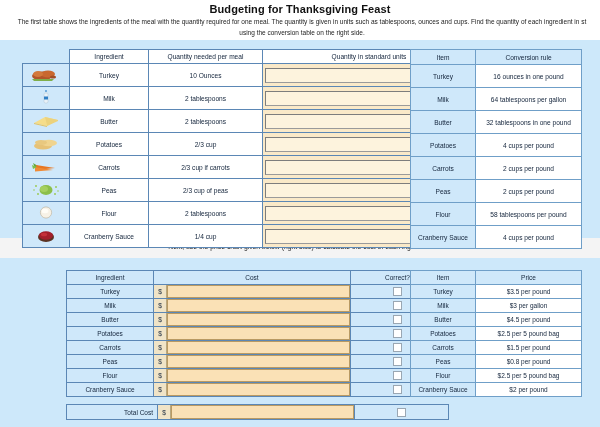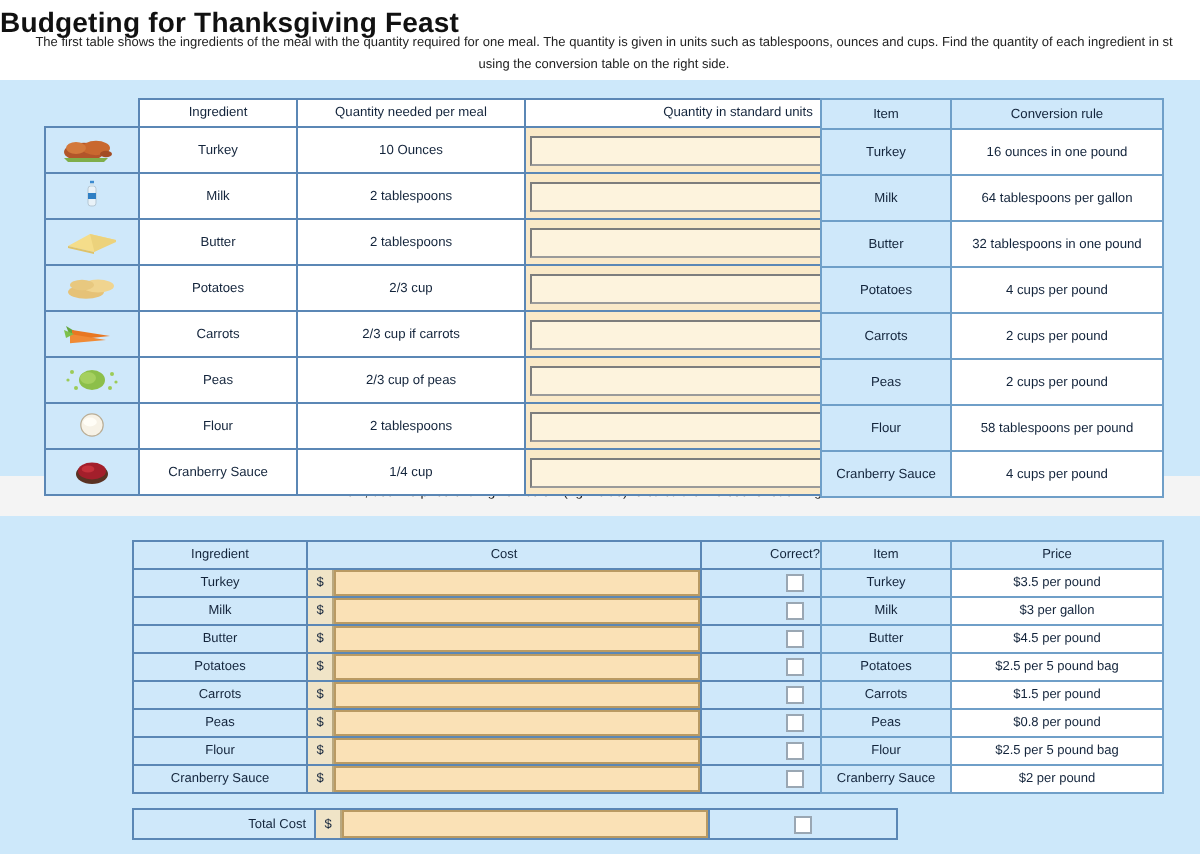--- a/index.html
+++ b/index.html
@@ -12,21 +12,21 @@
   }
   .band-blue{position:absolute;left:0;right:0;background:#cde8fa;}
   #band-top{top:40px;height:198px;}
   #band-bottom{top:258px;height:169px;}
   #band-mid-white{position:absolute;left:0;right:0;top:238px;height:20px;background:#f4f4f4;}
 
   .page{position:relative;z-index:2;}
 
   #title{
     position:absolute;left:0;right:0;top:3px;
-    font-size:14px;font-weight:bold;letter-spacing:.1px;
+    text-align:center;font-size:11px;font-weight:bold;letter-spacing:.1px;
     color:#111;
   }
   #intro{
     position:absolute;left:4px;right:0px;top:17px;
     text-align:center;font-size:6.5px;line-height:10.5px;color:#222;
     white-space:nowrap;overflow:hidden;
   }
   #intro .l2{white-space:nowrap;}
   #midnote{
     position:absolute;left:0;right:0;top:243px;

